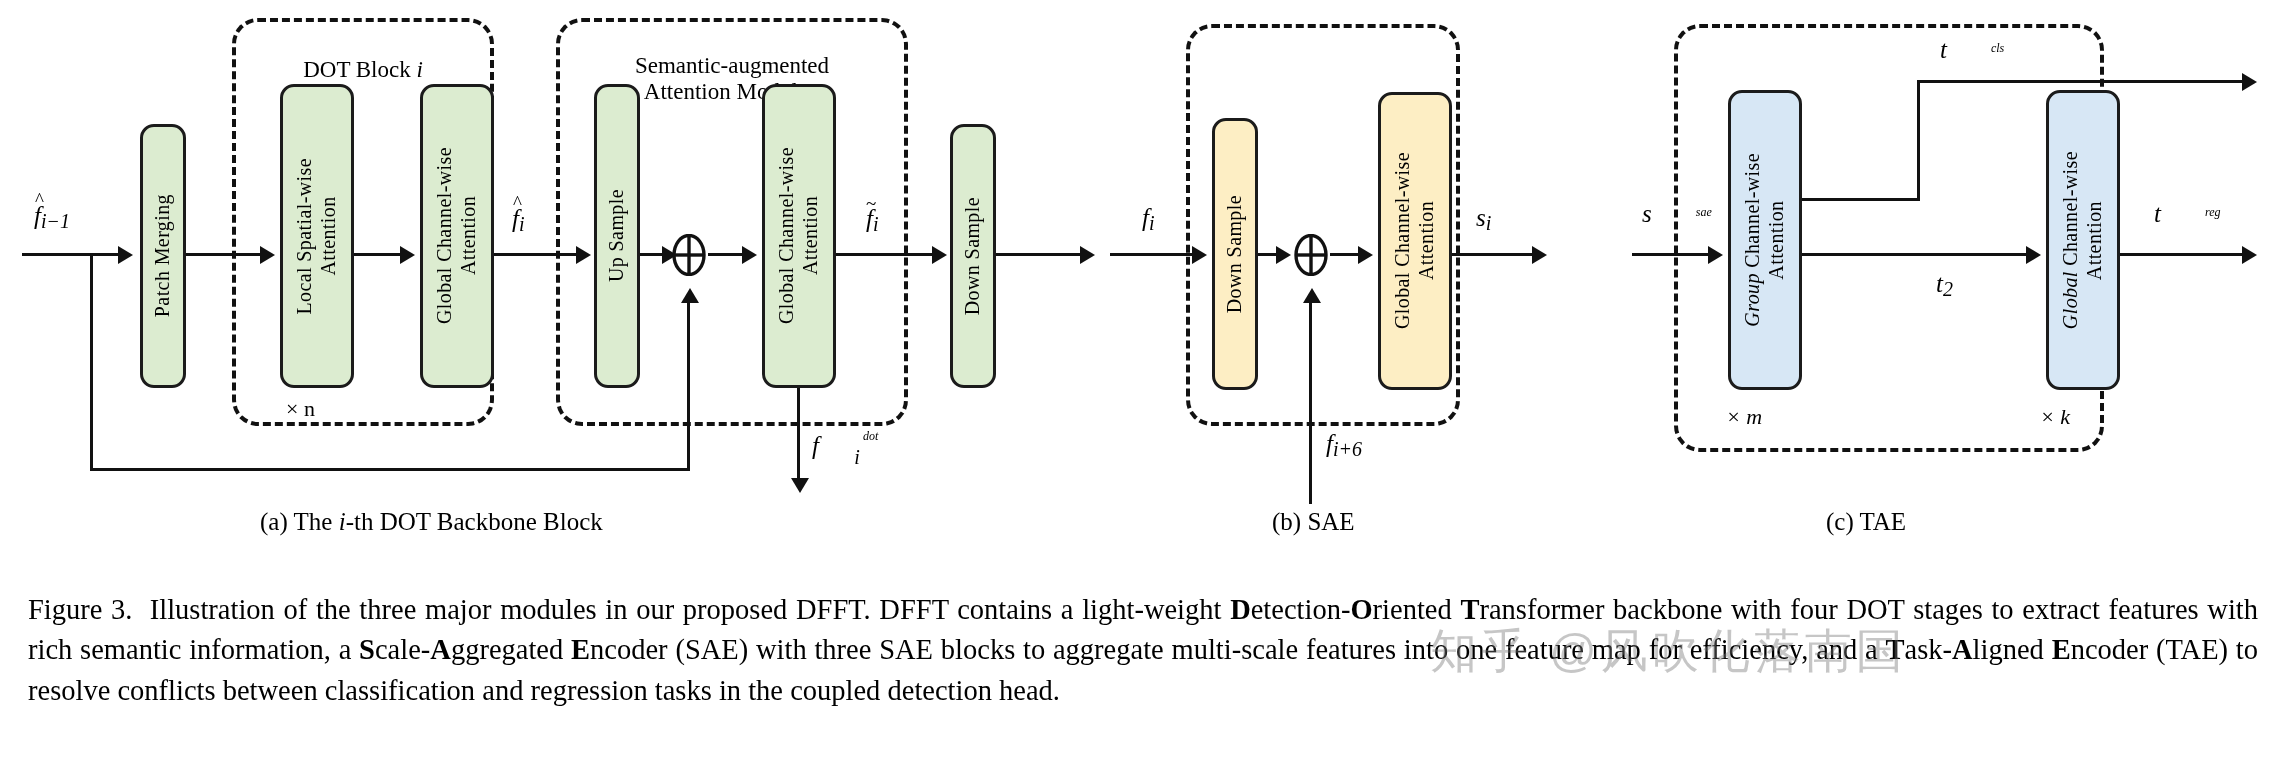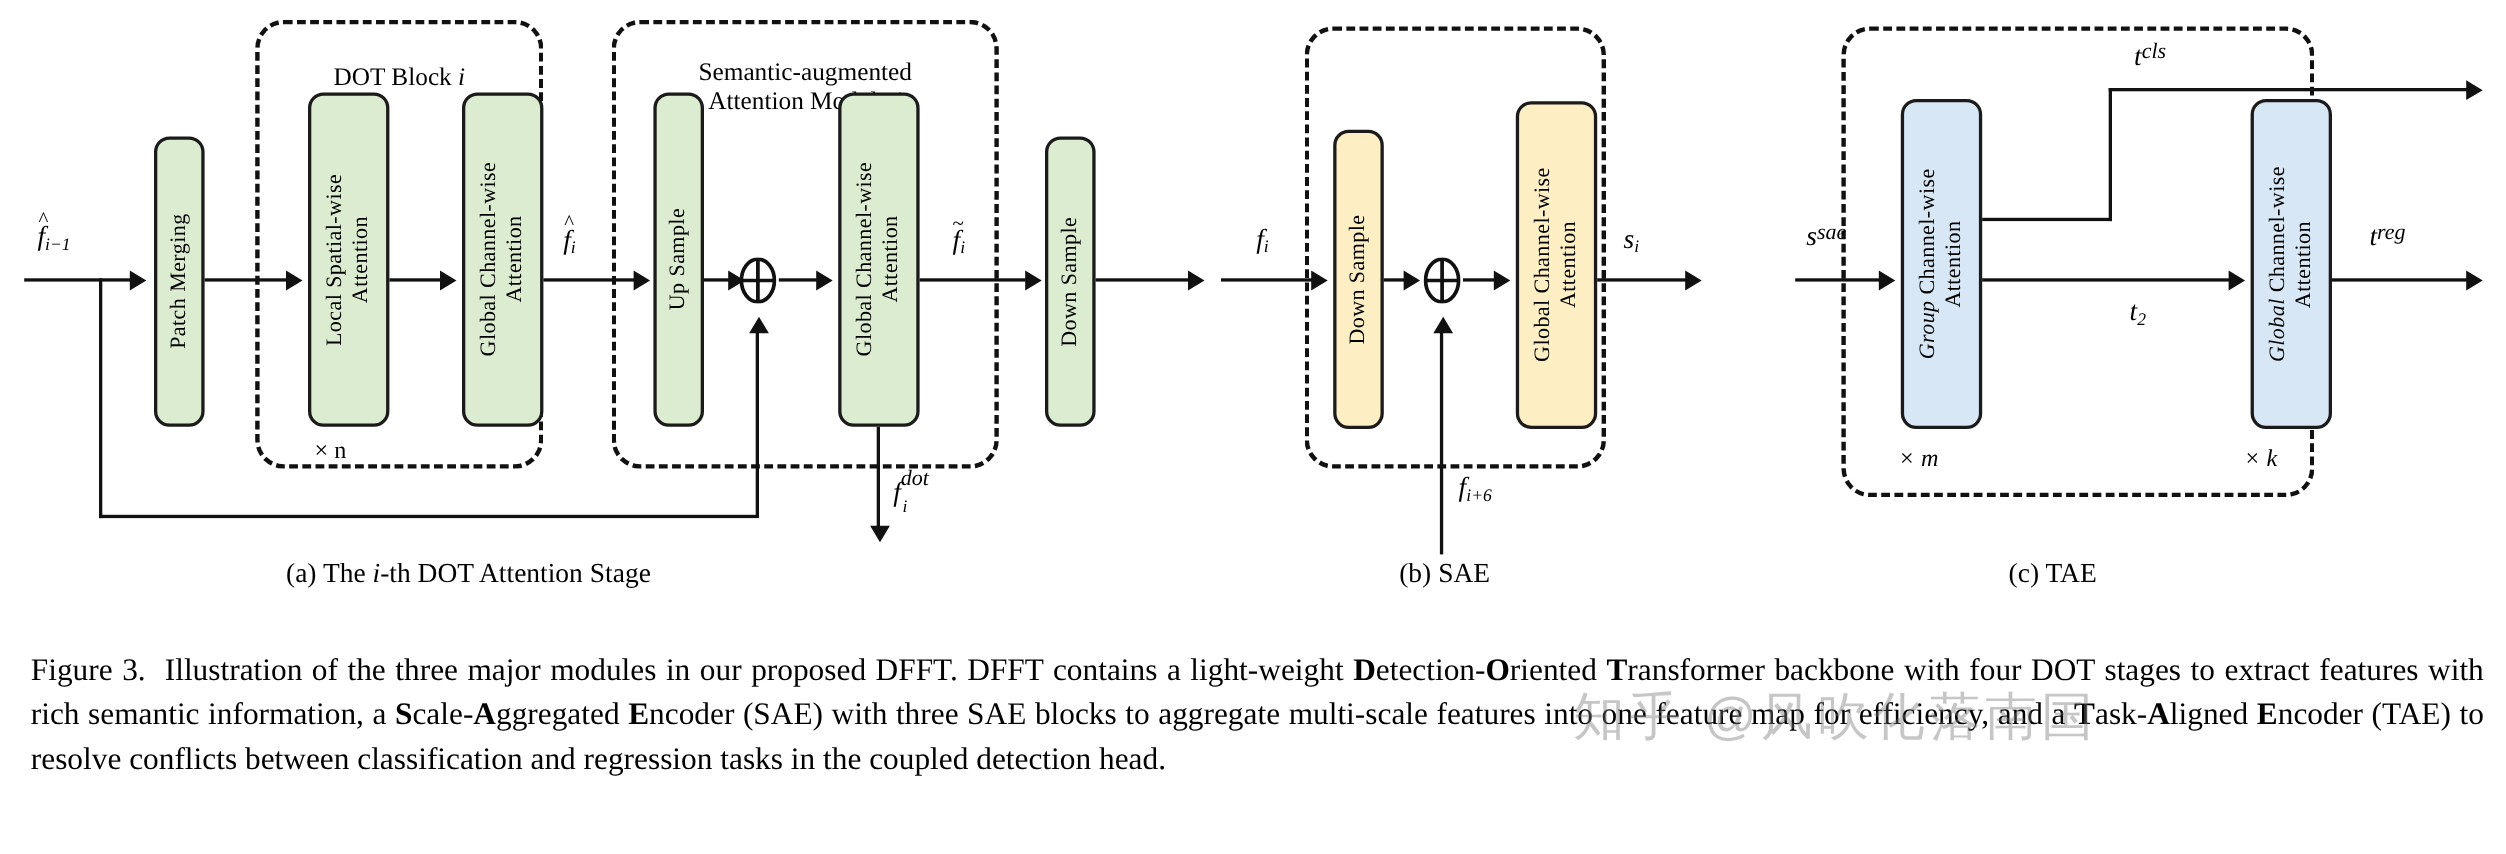--- a/index.html
+++ b/index.html
@@ -59,22 +59,22 @@
   .arrowD{position:absolute;width:0;height:0;
      border-left:9px solid transparent;border-right:9px solid transparent;
      border-top:15px solid #111;}
 
   
   .plus{position:absolute;width:34px;height:42px;}
   .plus svg{display:block;}
 
   
   .mlab{position:absolute;font-family:"Liberation Serif",serif;font-size:25px;font-style:italic;white-space:nowrap;}
-  .mlab .sub{font-size:16px;font-style:italic;vertical-align:-4px;}
-  .mlab .sup{font-size:20px;font-style:italic;vertical-align:6px;}
+  .mlab .sub{font-size:20px;font-style:italic;vertical-align:-4px;}
+  .mlab .sup{font-size:12px;font-style:italic;vertical-align:6px;margin-left:44px;}
   .rep{position:absolute;font-size:22px;white-space:nowrap;font-family:"Liberation Serif",serif;}
   .rep .it{font-style:italic;}
 
   
   .subcap{position:absolute;font-size:25px;white-space:nowrap;text-align:center;}
 
   
   #caption{
     position:absolute;left:28px;top:590px;width:2230px;
     font-size:28.5px;line-height:1.42;text-align:justify;
@@ -189,21 +189,21 @@
 
     <div class="hline" style="left:996px;top:253px;width:88px;"></div>
     <div class="arrowR" style="left:1080px;top:246px;"></div>
 
     <div class="mlab" style="left:34px;top:202px;">
       <span style="position:relative;display:inline-block;">
         <span style="position:absolute;left:1px;top:-13px;font-style:normal;font-size:19px;">^</span>f</span><span class="sub">i−1</span>
     </div>
 
     <div class="subcap" style="left:260px;top:508px;">
-      <span>(a) The </span><i>i</i><span>-th DOT Attention Stage</span>
+      <span>(a) The </span><i>i</i><span>-th DOT Backbone Block</span>
     </div>
   </div>
 
   <div class="abs" style="left:1160px;top:0;width:480px;height:560px;">
 
     <div class="dashbox" style="left:26px;top:24px;width:274px;height:402px;"></div>
 
     <div class="hline" style="left:-50px;top:253px;width:86px;"></div>
     <div class="arrowR" style="left:32px;top:246px;"></div>
 

